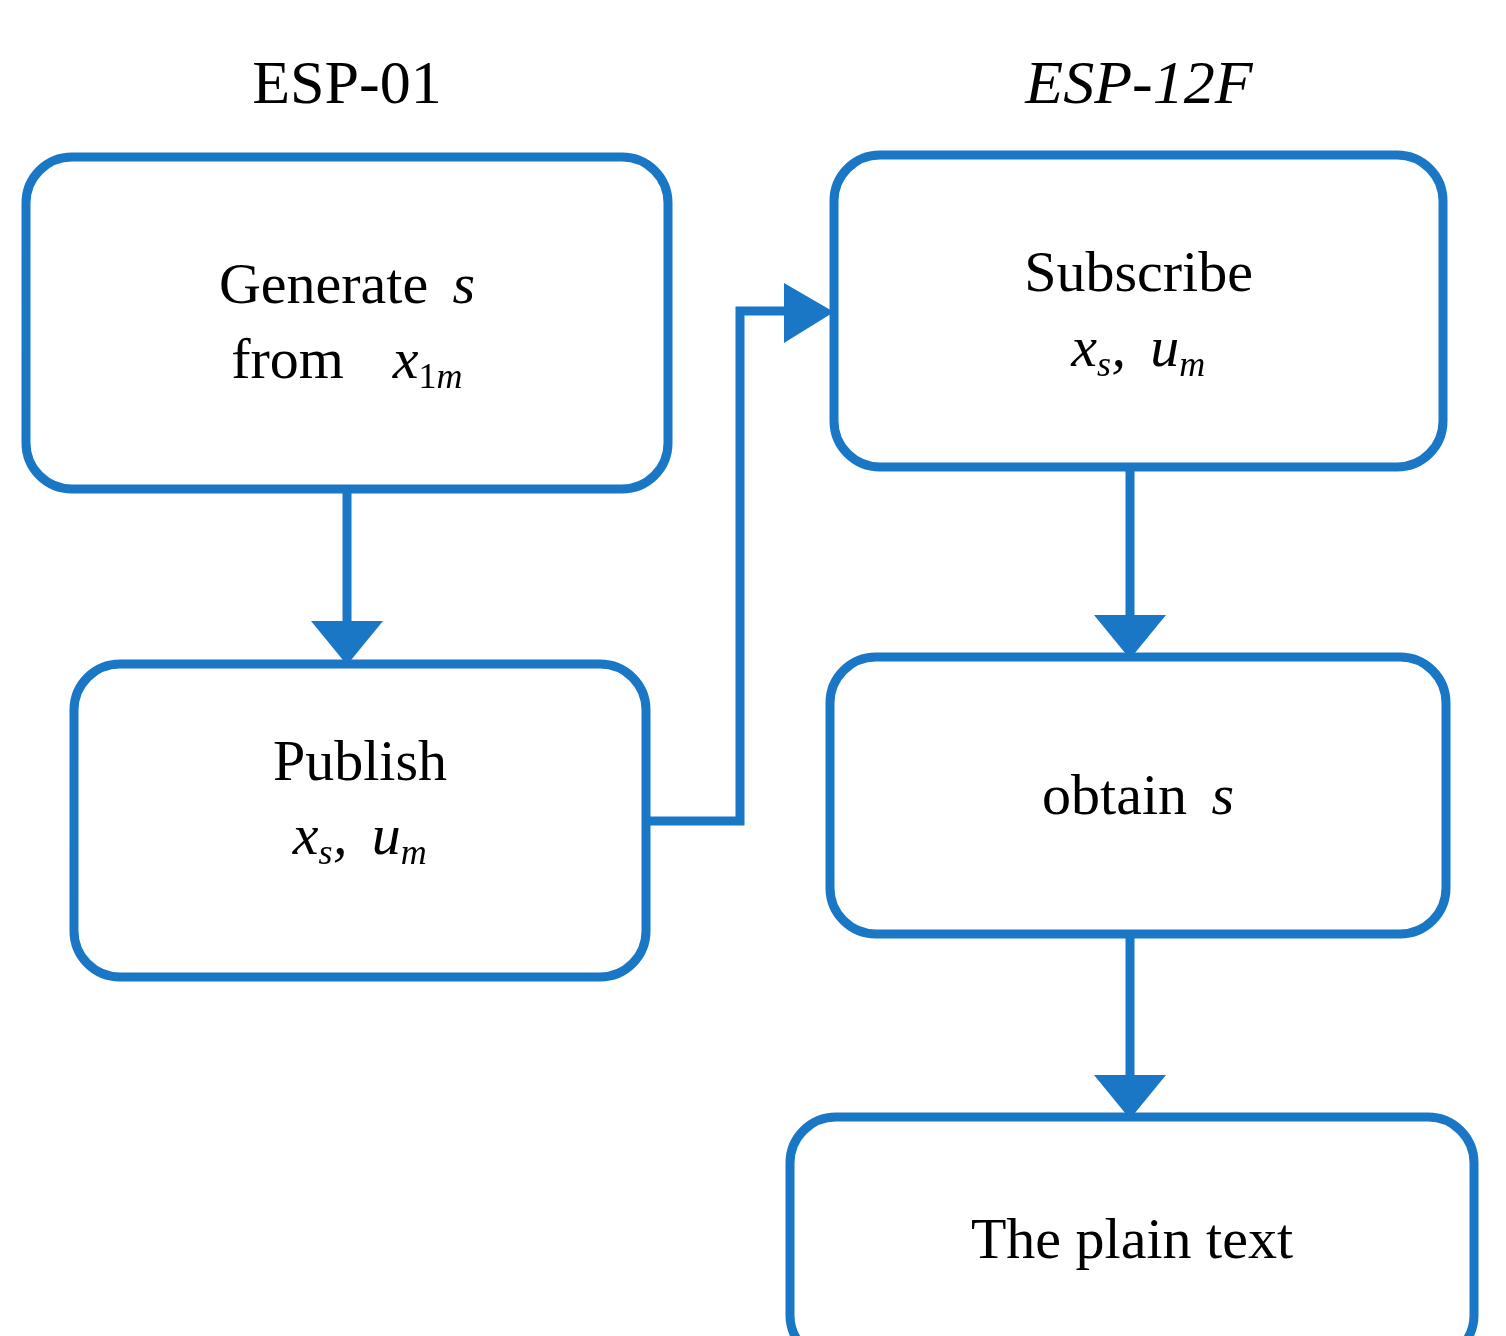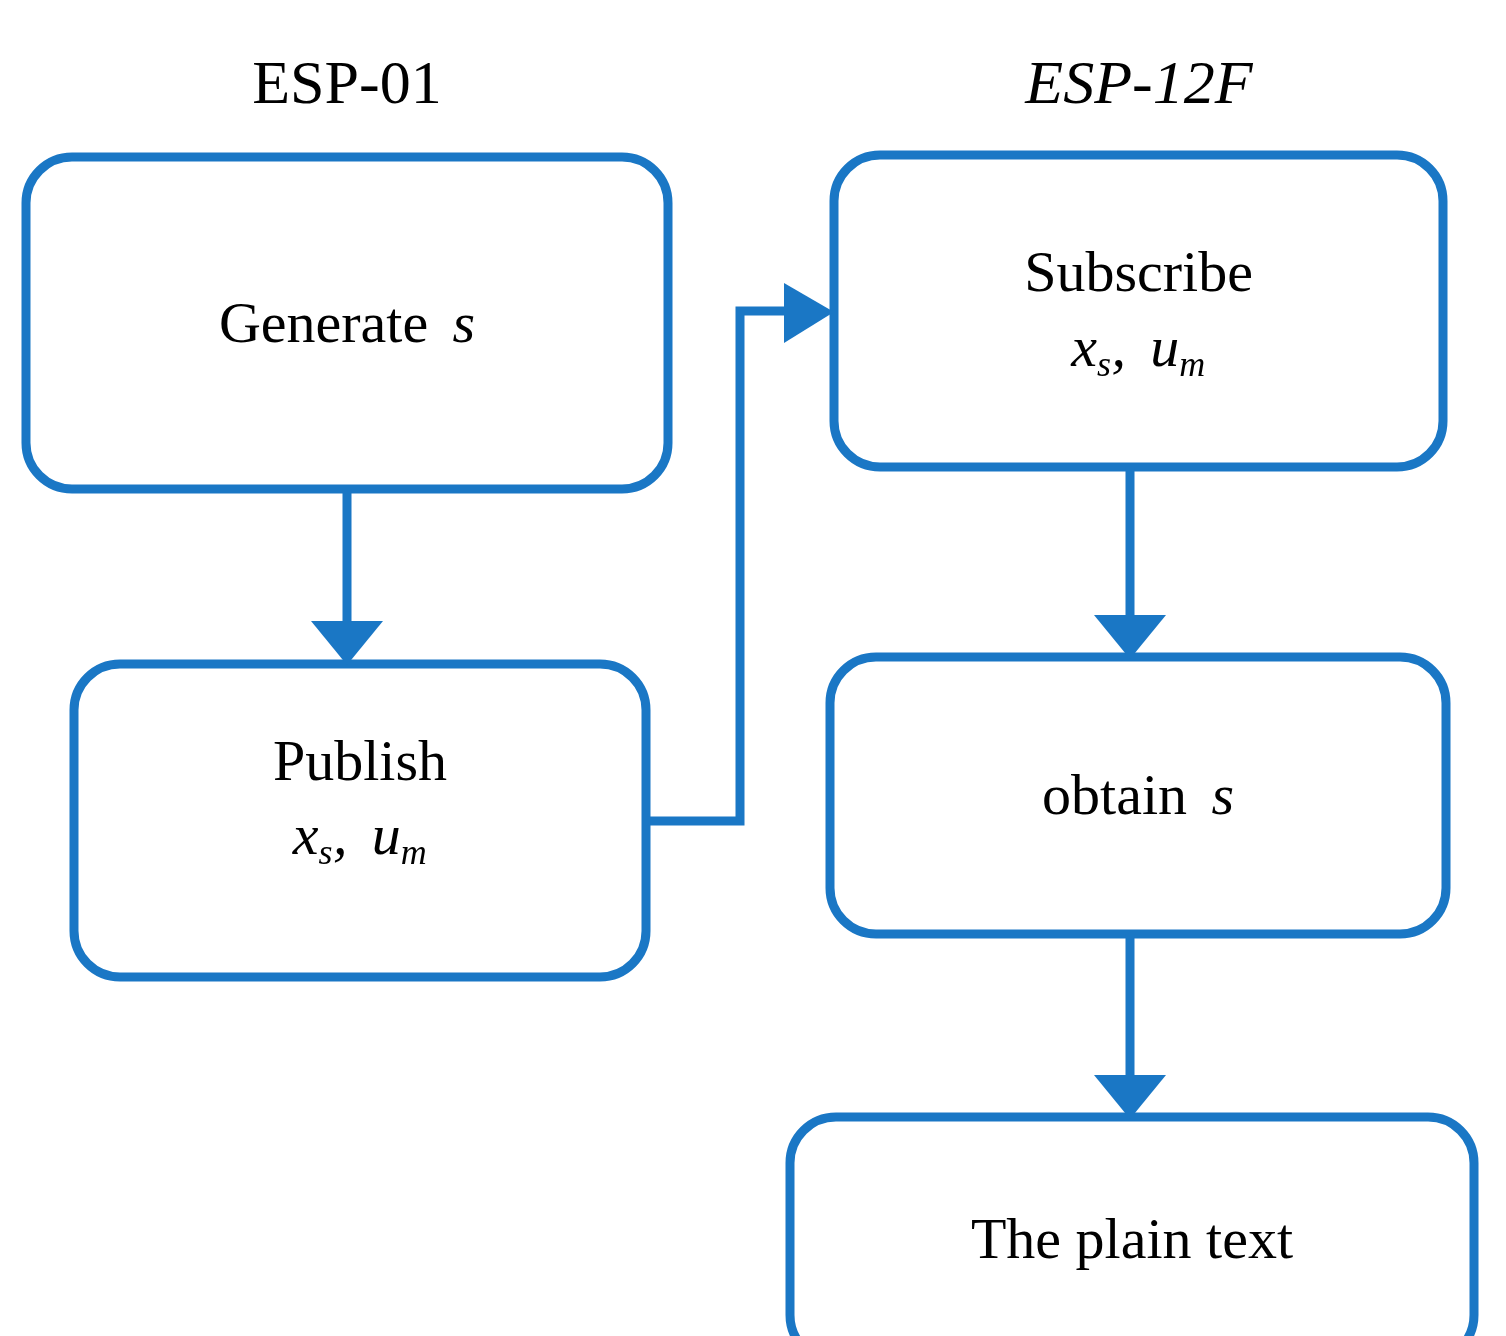--- a/index.html
+++ b/index.html
@@ -109,20 +109,23 @@
   </svg>
 
   <div class="hdr" style="left:22px; top:8px; width:650px;">ESP-01</div>
 
   <div class="hdr" style="left:830px; top:8px; width:618px;font-style:italic;">ESP-12F</div>
 
   <div class="node-label" style="left:26px; top:114px; width:642px; height:332px;">
     <span class="ln">
       <span>Generate</span><span class="gap"></span><span class="mi">s</span>
     </span>
+    <span class="ln">
+      <span>from</span><span class="gap"></span><span class="gap"></span><span class="mi">x</span><span class="subup">1</span><span class="sub">m</span>
+    </span>
   </div>
 
   <div class="node-label" style="left:74px; top:600px; width:572px; height:313px;">
     <span class="ln">Publish</span>
     <span class="ln">
       <span class="mi">x</span><span class="sub">s</span><span class="mi">,</span><span class="gap"></span><span class="mi">u</span><span class="sub">m</span>
     </span>
   </div>
 
   <div class="node-label" style="left:834px; top:112px; width:609px; height:312px;">

